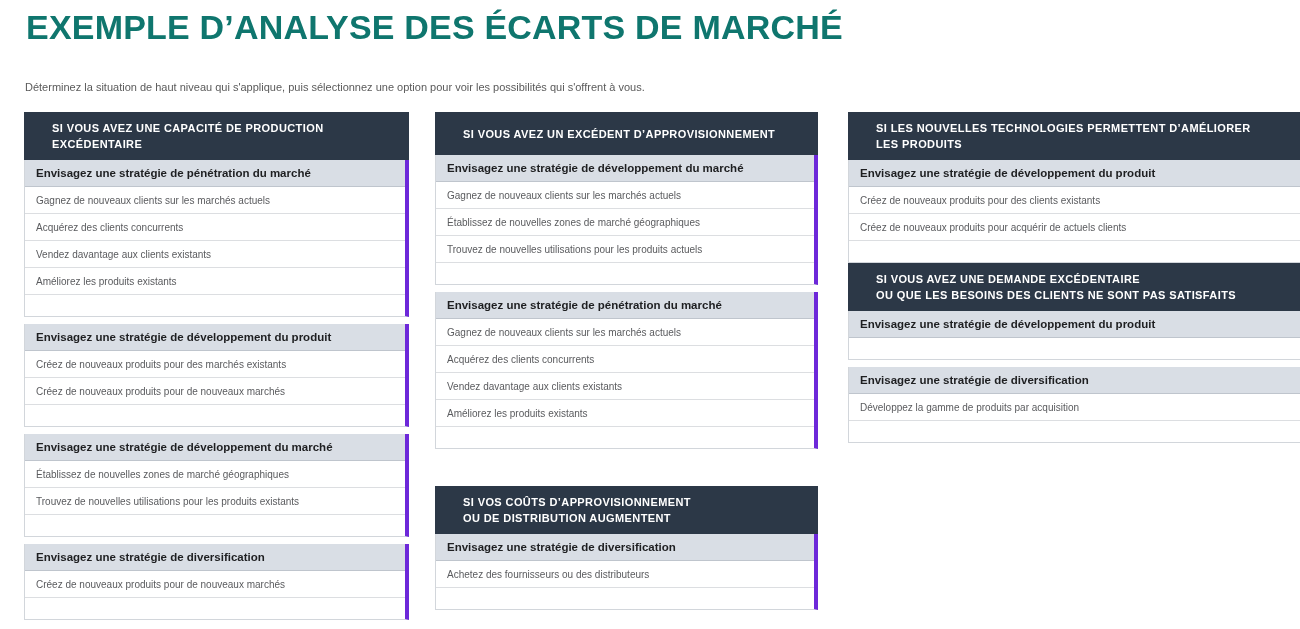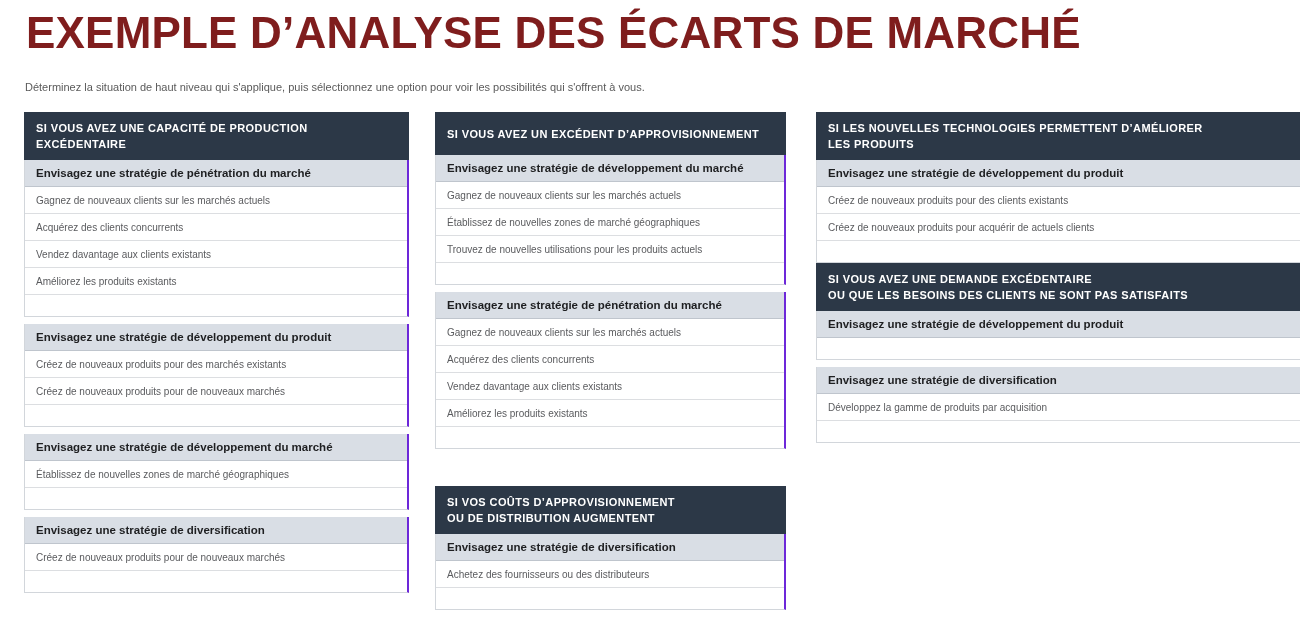--- a/index.html
+++ b/index.html
@@ -10,69 +10,69 @@
     background: #ffffff;
     overflow: hidden;
     font-family: "Liberation Sans", sans-serif;
   }
   .page { position: relative; width: 1300px; height: 629px; }
 
   .title {
     position: absolute;
     left: 26px;
     top: 8px;
-    font-size: 44px;
+    font-size: 34px;
     font-weight: 800;
     letter-spacing: 0.2px;
-    color: #7f1d1d;
+    color: #0f766e;
     white-space: nowrap;
   }
   .subtitle {
     position: absolute;
     left: 25px;
     top: 81px;
     font-size: 11px;
     color: #5a5a5a;
     white-space: nowrap;
   }
 
   .board {
     position: absolute;
     left: 24px;
     top: 112px;
     display: flex;
     align-items: flex-start;
   }
   .col { box-sizing: border-box; }
   .col1 { width: 385px; }
-  .col2 { width: 351px; margin-left: 26px; }
+  .col2 { width: 383px; margin-left: 26px; }
   .col3 { width: 513px; margin-left: 30px; }
 
   .table { width: 100%; }
   .table.gap2 { margin-top: 37px; }
   .table.gap3 { }
 
   .thead {
     background: #2c3847;
     color: #ffffff;
     font-size: 11px;
     font-weight: 700;
     letter-spacing: 0.4px;
     line-height: 16px;
-    padding: 8px 12px;
+    padding: 8px 28px;
     min-height: 43px;
     display: flex;
     align-items: center;
     box-sizing: border-box;
     white-space: pre-line;
   }
 
   .section {
     border-left: 1px solid #d2d6db;
-    border-right: 2px solid #6d28d9;
+    border-right: 4px solid #6d28d9;
     border-bottom: 1px solid #d2d6db;
     background: #ffffff;
   }
   .section + .section { margin-top: 7px; }
 
   .sec-title {
     background: #d9dee5;
     color: #1e1f21;
     font-size: 11.5px;
     font-weight: 700;
@@ -128,20 +128,21 @@
         <div class="section">
           <div class="sec-title">Envisagez une stratégie de développement du produit</div>
           <div class="opt">Créez de nouveaux produits pour des marchés existants</div>
           <div class="opt">Créez de nouveaux produits pour de nouveaux marchés</div>
           <div class="empty"></div>
         </div>
 
         <div class="section">
           <div class="sec-title">Envisagez une stratégie de développement du marché</div>
           <div class="opt">Établissez de nouvelles zones de marché géographiques</div>
+          <div class="opt">Trouvez de nouvelles utilisations pour les produits existants</div>
           <div class="empty"></div>
         </div>
 
         <div class="section">
           <div class="sec-title">Envisagez une stratégie de diversification</div>
           <div class="opt">Créez de nouveaux produits pour de nouveaux marchés</div>
           <div class="empty"></div>
         </div>
       </div>
     </div>

